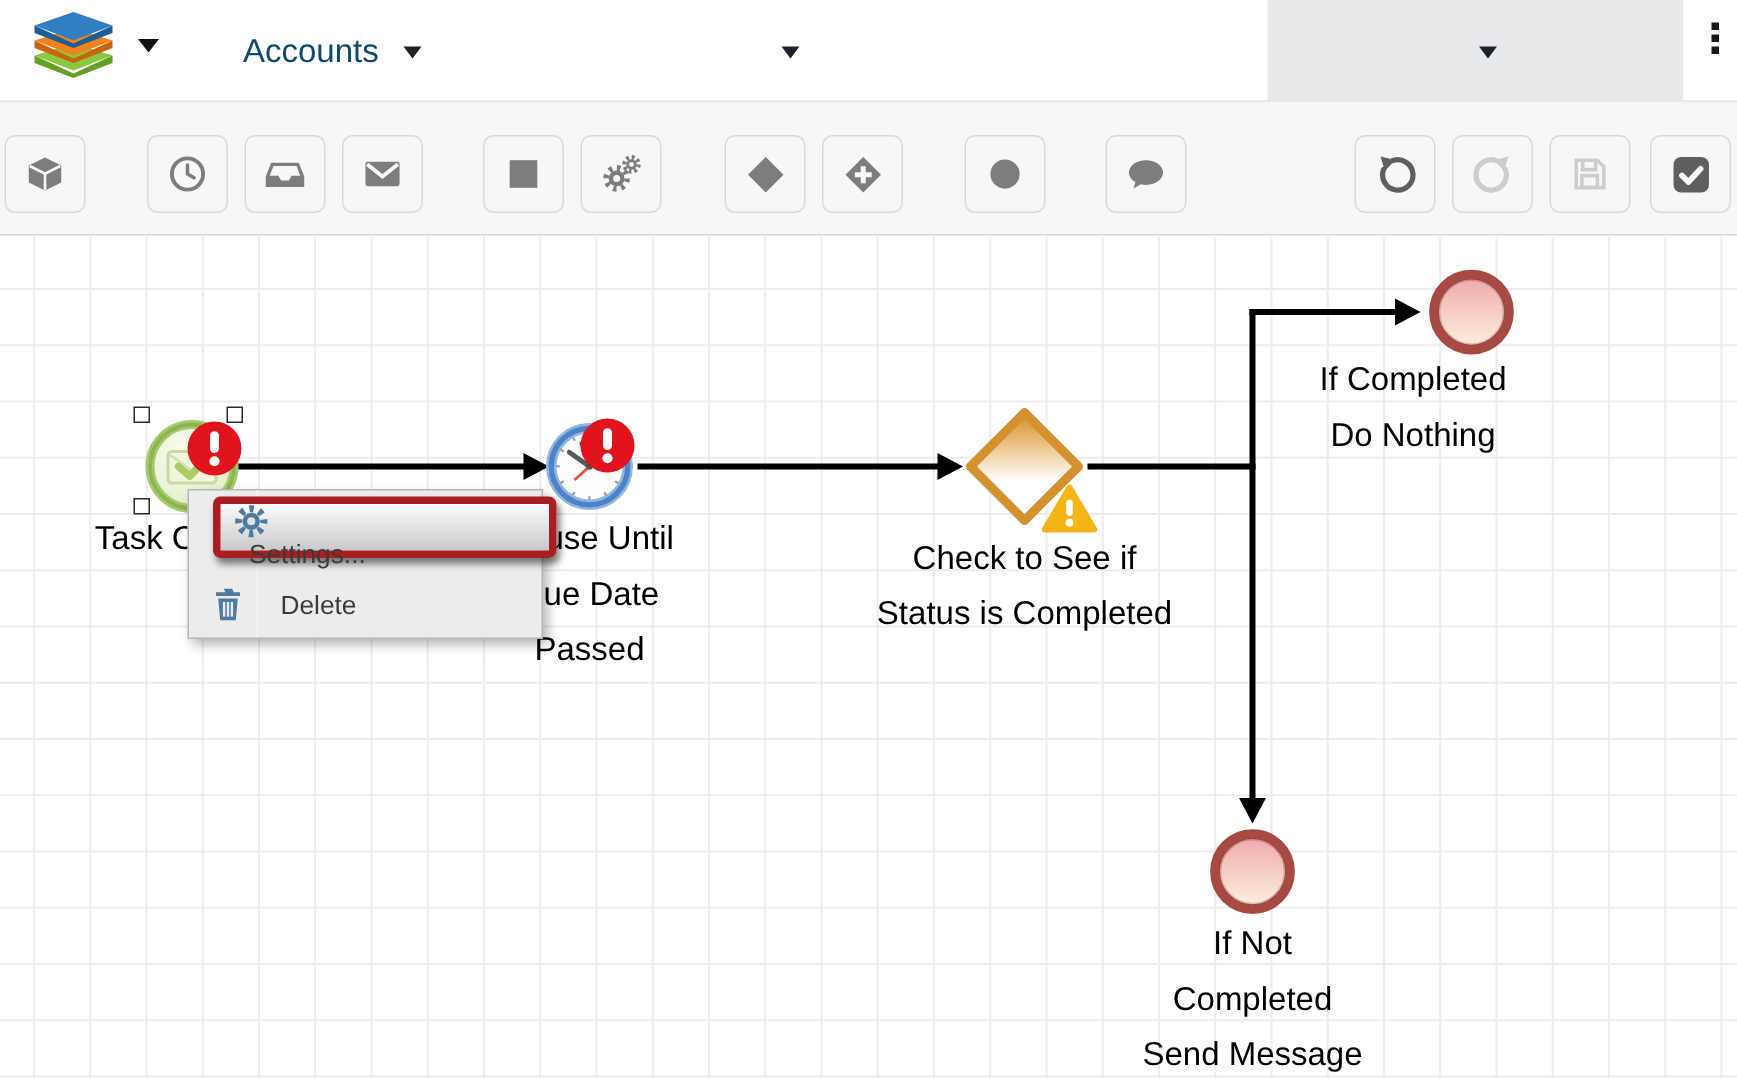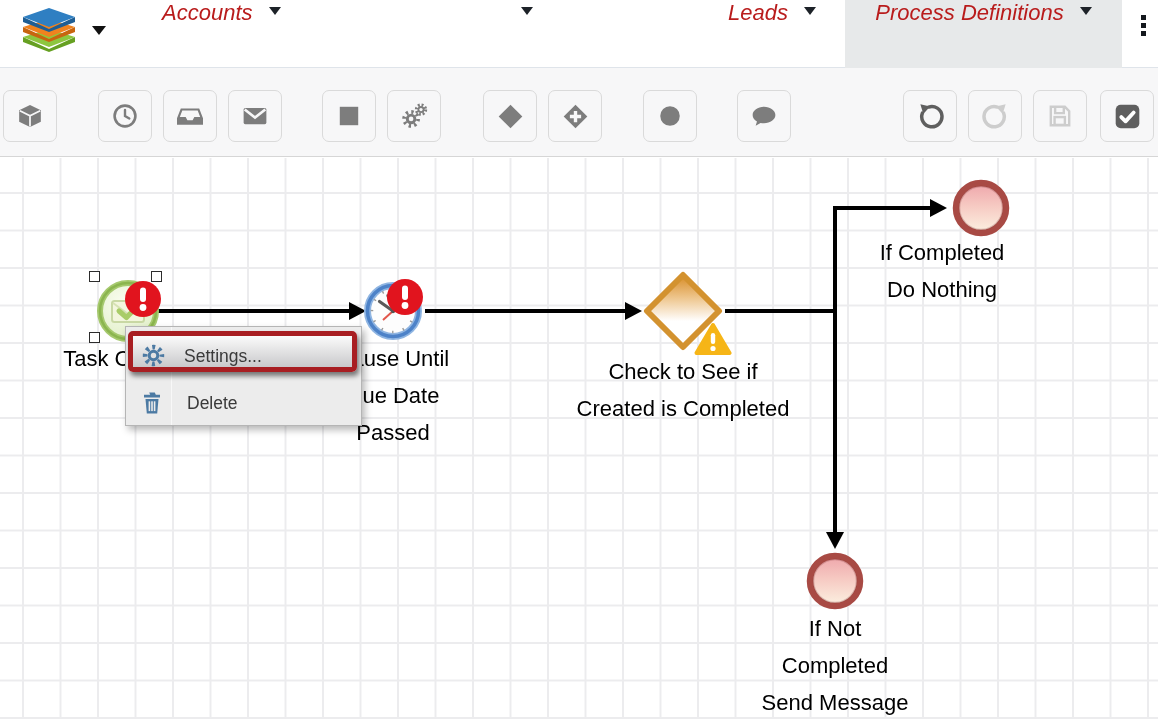--- a/index.html
+++ b/index.html
@@ -6,22 +6,22 @@
   html,body { width:1158px; height:719px; overflow:hidden; background:#fff;
     font-family:"Liberation Sans", sans-serif; }
   .app { position:relative; width:1158px; height:719px; background:#fff; }
 
   
   .topnav { position:absolute; left:0; top:0; width:1158px; height:68px;
     background:#fff; border-bottom:1px solid #dfe4ea; z-index:40; }
   .logo-wrap { position:absolute; left:22px; top:8px; display:flex; align-items:center; cursor:pointer; }
   .logo-caret { width:0; height:0; border:7px solid transparent; border-top:9px solid #111;
     margin-left:16px; margin-top:8px; }
-  .nav-item { position:absolute; top:0; height:68px; display:flex; 
-    font-size:22px; color:#b91c1c; cursor:pointer; white-space:nowrap;font-style:italic; }
+  .nav-item { position:absolute; top:0; height:68px; display:flex; align-items:center;
+    font-size:22px; color:#0c4a6e; cursor:pointer; white-space:nowrap; }
   .nav-item .caret { width:0; height:0; border:6px solid transparent; border-top:8px solid #1d2228;
     margin-left:16px; margin-top:7px; }
   .nav-item.active { background:#e7e9ea; padding:0 20px; }
   .kebab { position:absolute; right:6px; top:15px; width:18px; height:38px; cursor:pointer;
     display:flex; flex-direction:column; align-items:center; gap:3px; }
   .kebab i { width:5px; height:5px; background:#14181d; display:block; }
 
   
   .toolbar { position:absolute; left:0; top:68px; width:1158px; height:89px;
     background:#f7f7f8; border-bottom:1px solid #d6d6d6; z-index:35; }
@@ -50,25 +50,25 @@
     border:1.5px solid #2c2c2c; z-index:7; cursor:nwse-resize; }
   .nlabel { position:absolute; font-size:22px; line-height:37px; color:#000;
     text-align:center; white-space:nowrap; }
 
   
   .ctx-menu { position:absolute; left:125px; top:168px; width:237px; height:100px;
     background:#ececec; border:1px solid #b5b5b5; box-shadow:3px 4px 7px rgba(0,0,0,0.28);
     z-index:20; }
   .ctx-menu .gutter-line { position:absolute; left:45px; top:0; width:1px; height:100%;
     background:#dcdcdc; border-right:1px solid #f8f8f8; }
-  .ctx-item-hl { position:absolute; left:2px; top:4px; width:229px; height:41px;
+  .ctx-item-hl { position:absolute; left:16px; top:4px; width:229px; height:41px;
     border:5px solid #a81e22; border-radius:5px;
     background:linear-gradient(#fbfbfb, #c9c9cb);
     box-shadow:2px 4px 5px rgba(0,0,0,0.5);
-    display:flex; align-items:flex-end; cursor:pointer; }
+    display:flex; align-items:flex-start; cursor:pointer;flex-direction:column; }
   .ctx-item { position:absolute; left:0; top:54px; width:100%; height:44px;
     display:flex; align-items:center; cursor:pointer;text-align:right; }
   .ctx-label { font-size:17.5px; color:#3a3a3a; }
   .ctx-item-hl .ctx-label { margin-left:19px; }
   .ctx-item .ctx-label { margin-left:24px; }
   .ctx-icon { display:flex; margin-left:9px; color:#4c7aa3; }
   .ctx-item .ctx-icon { margin-left:15px; }
 </style>
 </head>
 <body>
@@ -107,26 +107,21 @@
       <span class="logo-caret"></span>
     </div>
 
     <div class="nav-item" style="left:162px">
       <span>Accounts</span>
       <span class="caret"></span>
     </div>
     <div class="nav-item" style="left:505px">
       <span class="caret"></span>
     </div>
-    <div class="nav-item" style="left:728px">
-      <span>Leads</span>
-      <span class="caret"></span>
-    </div>
     <div class="nav-item active" style="left:845px; width:277px; justify-content:center">
-      <span>Process Definitions</span>
       <span class="caret"></span>
     </div>
     <div class="kebab">
         <i></i>
         <i></i>
         <i></i>
       </div>
   </header>
 
   <div class="toolbar">
@@ -295,21 +290,21 @@
     </div>
     <div class="badge" style="left:694px; top:164px">
       <svg width="38" height="34" viewBox="0 0 38 34">
         <path d="M19 3 L35.5 31 H2.5 Z" fill="#f6b517" stroke="#f6b517" stroke-width="4" stroke-linejoin="round"></path>
         <rect x="16.8" y="11" width="4.4" height="11" rx="2.2" fill="#fff"></rect>
         <circle cx="19" cy="26.5" r="2.6" fill="#fff"></circle>
       </svg>
     </div>
     <div class="nlabel" style="left:533px; top:195px; width:300px">
       <div>Check to See if</div>
-      <div>Created is Completed</div>
+      <div>Status is Completed</div>
     </div>
 
     <div class="node" style="left:949px; top:18px; z-index:5">
       <svg width="64" height="64" viewBox="0 0 64 64">
         <circle cx="32" cy="32" r="25" fill="url(#g-end)" stroke="#a84a44" stroke-width="6.5"></circle>
         <circle cx="32" cy="32" r="21.5" fill="none" stroke="rgba(120,40,40,0.25)" stroke-width="1.5"></circle>
       </svg>
     </div>
     <div class="nlabel" style="left:842px; top:76px; width:200px">
       <div>If Completed</div>

